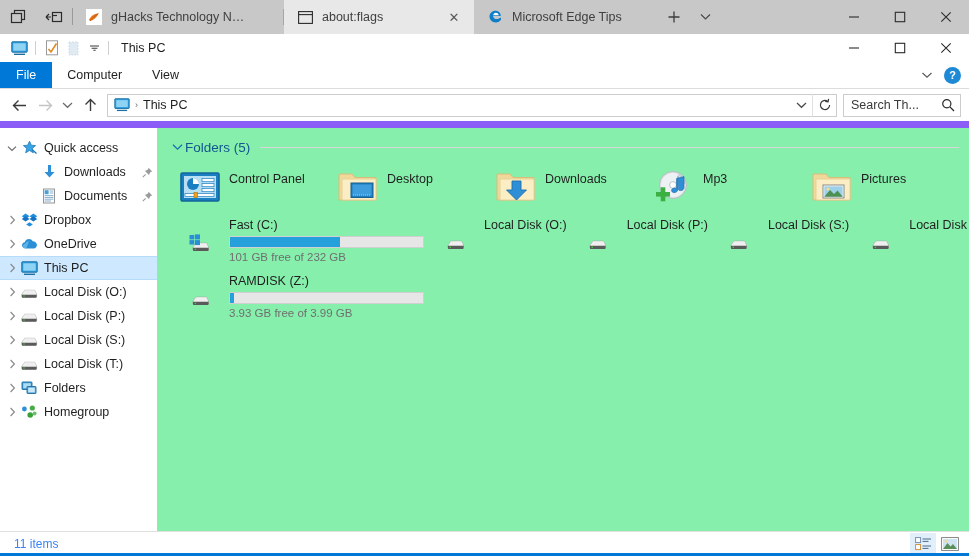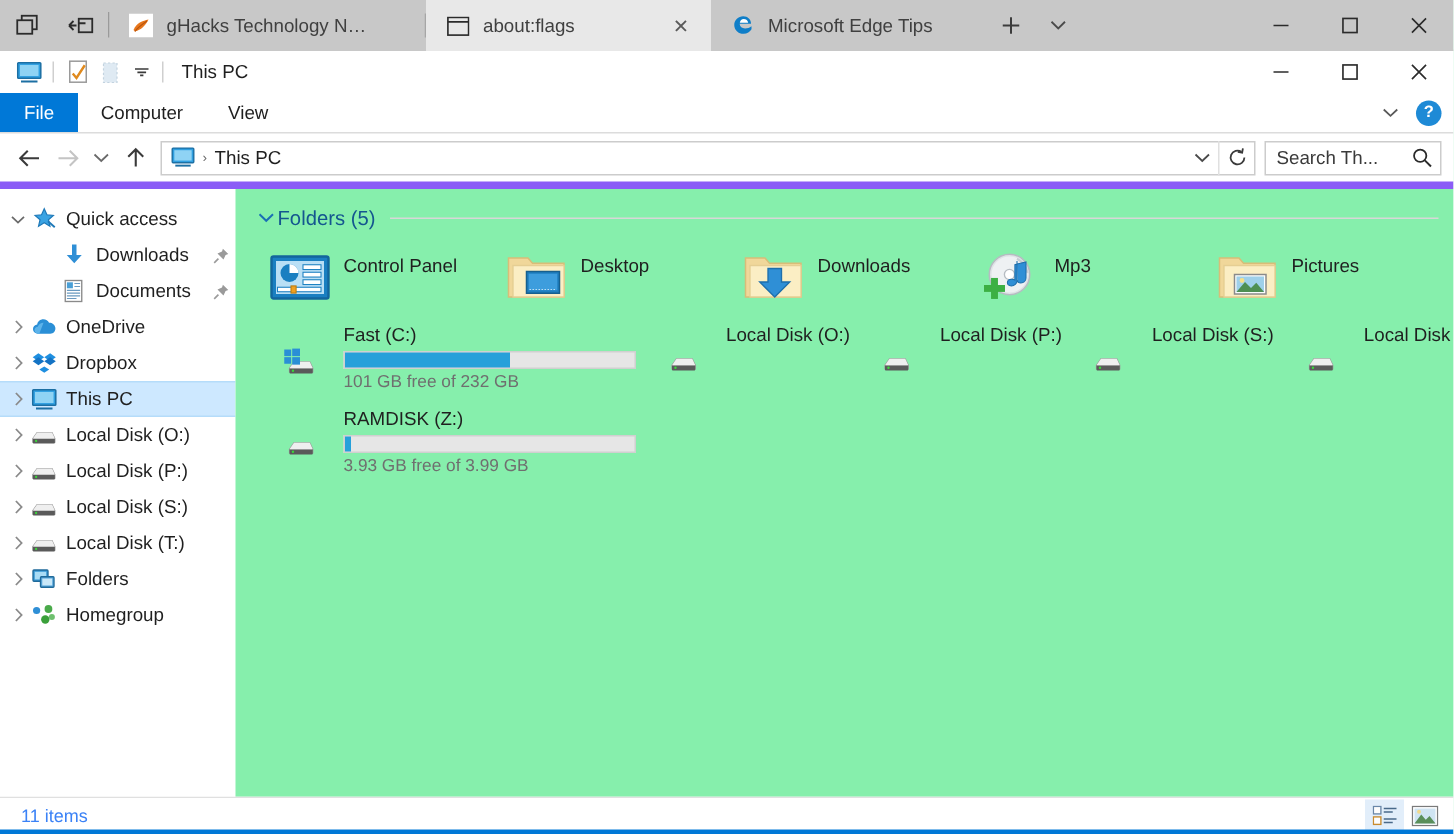--- a/index.html
+++ b/index.html
@@ -277,21 +277,21 @@
     display: flex; align-items: center; justify-content: center;
     color: #2a2a2a;
   }
 
   
   .bodyrow {
     flex: 1 1 auto;
     display: flex;
     min-height: 0;
     background: #ffffff;
-    border-top: 5px solid #8b5cf6;
+    border-top: 7px solid #8b5cf6;
   }
   .sidebar {
     width: 157px;
     flex: 0 0 157px;
     background: #ffffff;
     padding-top: 8px;
     overflow: hidden;
     position: relative;
   }
   .nav-item {
@@ -710,43 +710,43 @@
           </span>
         </div>
         <div class="nav-item">
           <span class="nav-exp">
             <svg width="7" height="10" viewBox="0 0 7 10">
               <path d="M1.6 1 L5.4 5 L1.6 9" fill="none" stroke="#8a8a8a" stroke-width="1.2"></path>
             </svg>
           </span>
           <span class="nav-ico">
             <svg width="17" height="16" viewBox="0 0 17 16">
-              <path d="M5.2 12.5 C2.6 12.5 1 11.1 1 9.3 C1 7.7 2.2 6.5 3.8 6.3 C4.1 4.3 5.8 2.9 7.9 2.9 C9.6 2.9 11 3.8 11.7 5.2 C13.7 5.1 15.6 6.5 15.9 8.5 C16.2 10.6 14.7 12.5 12.5 12.5 Z" fill="#2a8fd6"></path>
-              <path d="M5.2 12.5 C3.2 12.5 2 11.4 2 10 C2 8.8 3 7.8 4.2 7.8 C4.8 6.2 6.3 5.2 8 5.2" fill="#5cb3ea"></path>
-            </svg>
-          </span>
-          <span class="nav-label">OneDrive</span>
-          <span class="nav-pin"></span>
-        </div>
-        <div class="nav-item">
-          <span class="nav-exp">
-            <svg width="7" height="10" viewBox="0 0 7 10">
-              <path d="M1.6 1 L5.4 5 L1.6 9" fill="none" stroke="#8a8a8a" stroke-width="1.2"></path>
-            </svg>
-          </span>
-          <span class="nav-ico">
-            <svg width="17" height="16" viewBox="0 0 17 16">
               <path d="M4.6 1.5 L0.8 4.2 L4.6 6.9 L8.5 4.2 Z" fill="#1f8fe0"></path>
               <path d="M12.4 1.5 L8.5 4.2 L12.4 6.9 L16.2 4.2 Z" fill="#1f8fe0"></path>
               <path d="M4.6 9.5 L0.8 6.9 L4.6 4.2 L8.5 6.9 Z" fill="#1473c4"></path>
               <path d="M12.4 9.5 L16.2 6.9 L12.4 4.2 L8.5 6.9 Z" fill="#1473c4"></path>
               <path d="M8.5 10.3 L5.2 12.4 L8.5 14.5 L11.8 12.4 Z" fill="#1f8fe0"></path>
             </svg>
           </span>
           <span class="nav-label">Dropbox</span>
+          <span class="nav-pin"></span>
+        </div>
+        <div class="nav-item">
+          <span class="nav-exp">
+            <svg width="7" height="10" viewBox="0 0 7 10">
+              <path d="M1.6 1 L5.4 5 L1.6 9" fill="none" stroke="#8a8a8a" stroke-width="1.2"></path>
+            </svg>
+          </span>
+          <span class="nav-ico">
+            <svg width="17" height="16" viewBox="0 0 17 16">
+              <path d="M5.2 12.5 C2.6 12.5 1 11.1 1 9.3 C1 7.7 2.2 6.5 3.8 6.3 C4.1 4.3 5.8 2.9 7.9 2.9 C9.6 2.9 11 3.8 11.7 5.2 C13.7 5.1 15.6 6.5 15.9 8.5 C16.2 10.6 14.7 12.5 12.5 12.5 Z" fill="#2a8fd6"></path>
+              <path d="M5.2 12.5 C3.2 12.5 2 11.4 2 10 C2 8.8 3 7.8 4.2 7.8 C4.8 6.2 6.3 5.2 8 5.2" fill="#5cb3ea"></path>
+            </svg>
+          </span>
+          <span class="nav-label">OneDrive</span>
           <span class="nav-pin"></span>
         </div>
         <div class="nav-item selected">
           <span class="nav-exp">
             <svg width="7" height="10" viewBox="0 0 7 10">
               <path d="M1.6 1 L5.4 5 L1.6 9" fill="none" stroke="#8a8a8a" stroke-width="1.2"></path>
             </svg>
           </span>
           <span class="nav-ico">
             <svg width="17" height="15" viewBox="0 0 17 15">

